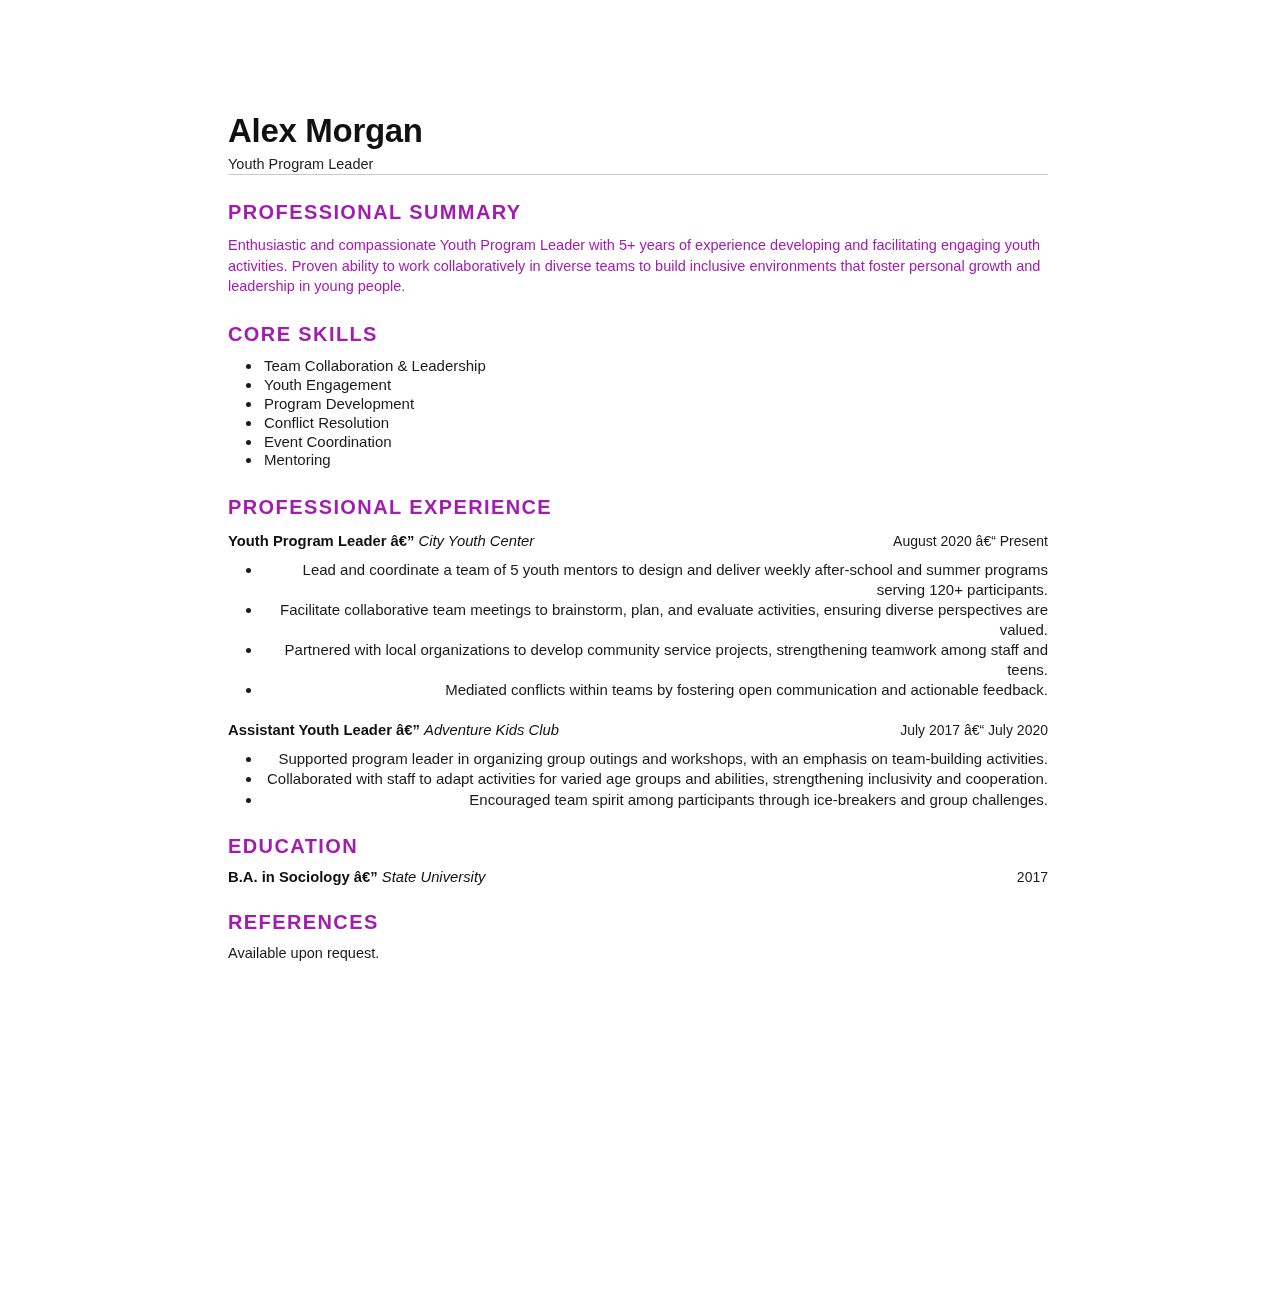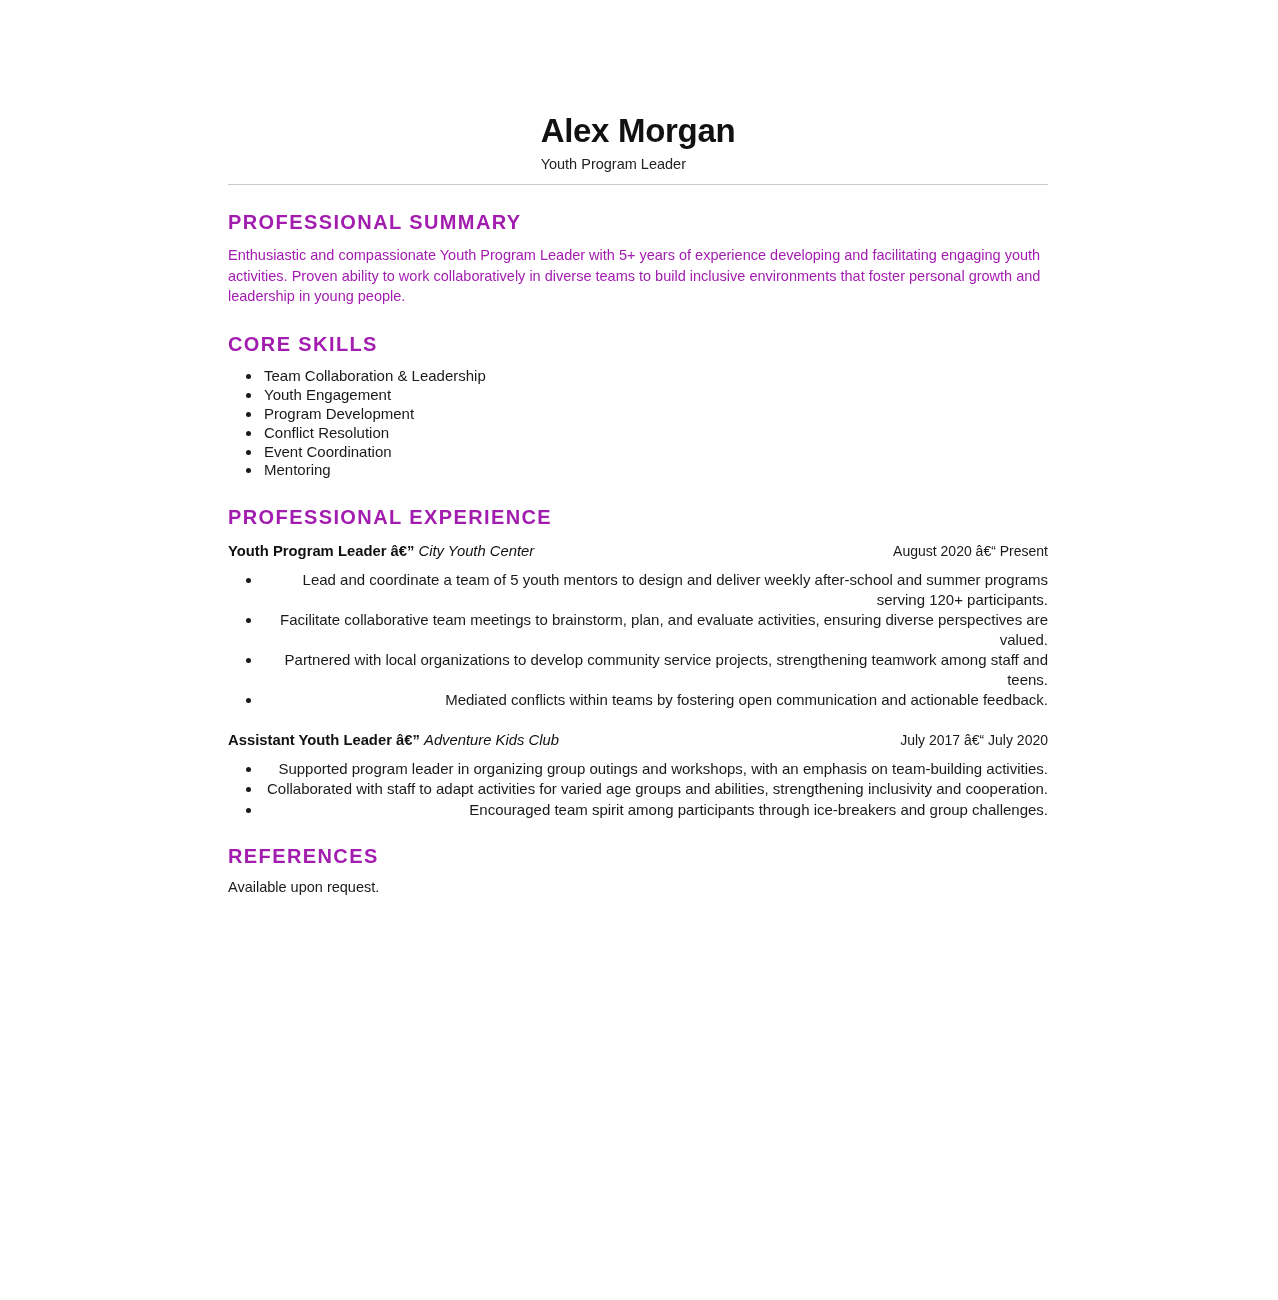--- a/index.html
+++ b/index.html
@@ -21,23 +21,23 @@
   }
   .resume {
     position: absolute;
     left: 228px;
     top: 95px;
     width: 820px;
   }
   
   .header {
     display: flex;
-    justify-content: center;
+    justify-content: flex-start;
     align-items: flex-start;
-    padding-bottom: 12px;
+    padding-bottom: 2px;
     border-bottom: 1px solid #c9c9c9;
   }
   .header-left { padding-top: 18px; }
   .name {
     font-size: 33px;
     font-weight: bold;
     letter-spacing: -0.3px;
     line-height: 1.1;
     margin: 0;
     color: #111;
@@ -182,20 +182,31 @@
           <div class="job-dates">July 2017 â€“ July 2020</div>
         </div>
         <ul class="bullets wide">
           <li>Supported program leader in organizing group outings and workshops, with an emphasis on team-building activities.</li>
           <li>Collaborated with staff to adapt activities for varied age groups and abilities, strengthening inclusivity and cooperation.</li>
           <li>Encouraged team spirit among participants through ice-breakers and group challenges.</li>
         </ul>
       </div>
     </div>
 
+    <div class="section">
+      <h2 class="section-title">EDUCATION</h2>
+      <div class="edu-head">
+        <div class="edu-degree">
+          <span>B.A. in Sociology</span>
+          <span class="job-sep">â€”</span>
+          <span class="edu-school">State University</span>
+        </div>
+        <div class="edu-year">2017</div>
+      </div>
+    </div>
 
 
     <div class="section">
       <h2 class="section-title">REFERENCES</h2>
       <p class="ref-text">Available upon request.</p>
     </div>
 
   </div>
 </div>
 

